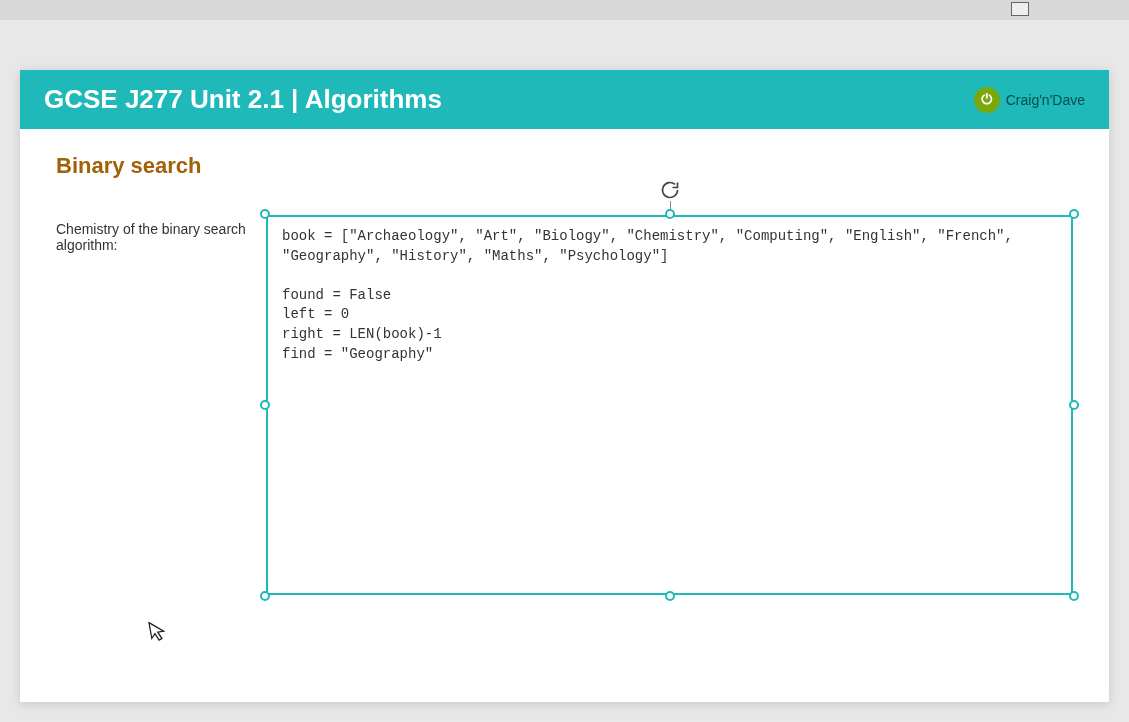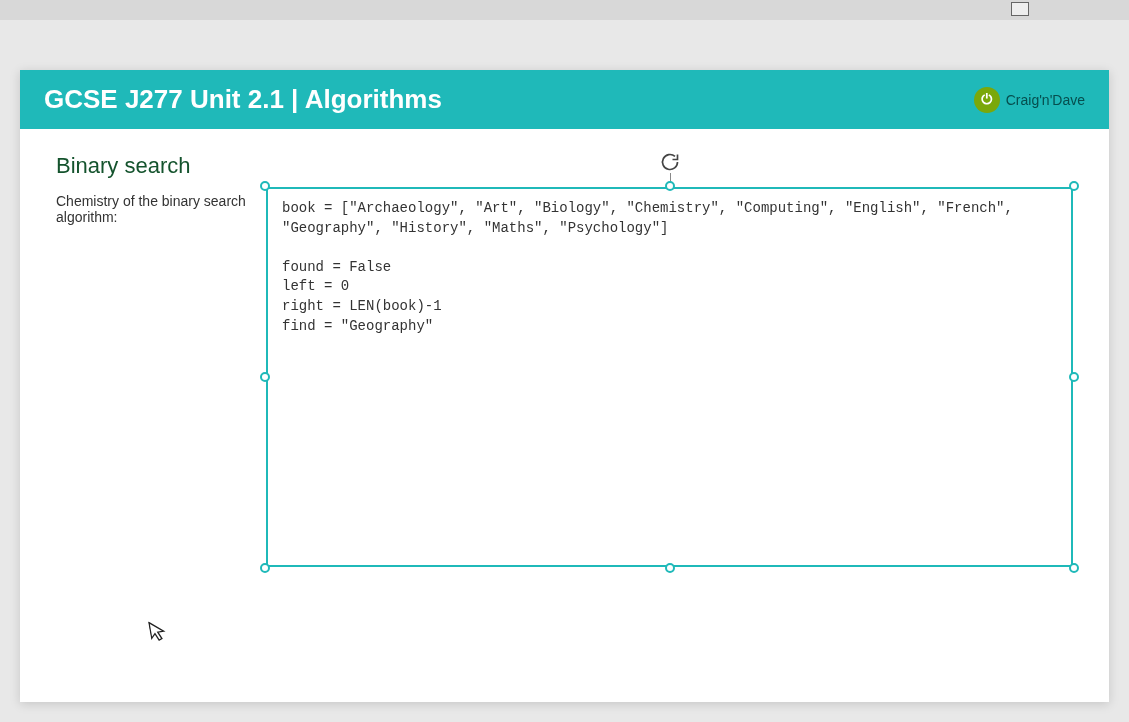--- a/index.html
+++ b/index.html
@@ -43,23 +43,23 @@
     font-size: 14px;
     font-weight: bold;
   }
   .content {
     padding: 24px 36px;
     position: relative;
     height: calc(100% - 60px);
   }
   .section-title {
     font-size: 22px;
-    font-weight: normal;
-    color: #14532d;
-    margin-bottom: 8px;
+    font-weight: bold;
+    color: #a16207;
+    margin-bottom: 36px;
   }
   .row {
     display: flex;
     align-items: flex-start;
   }
   .left-label {
     width: 210px;
     font-size: 14px;
     color: #333;
     padding-top: 6px;

